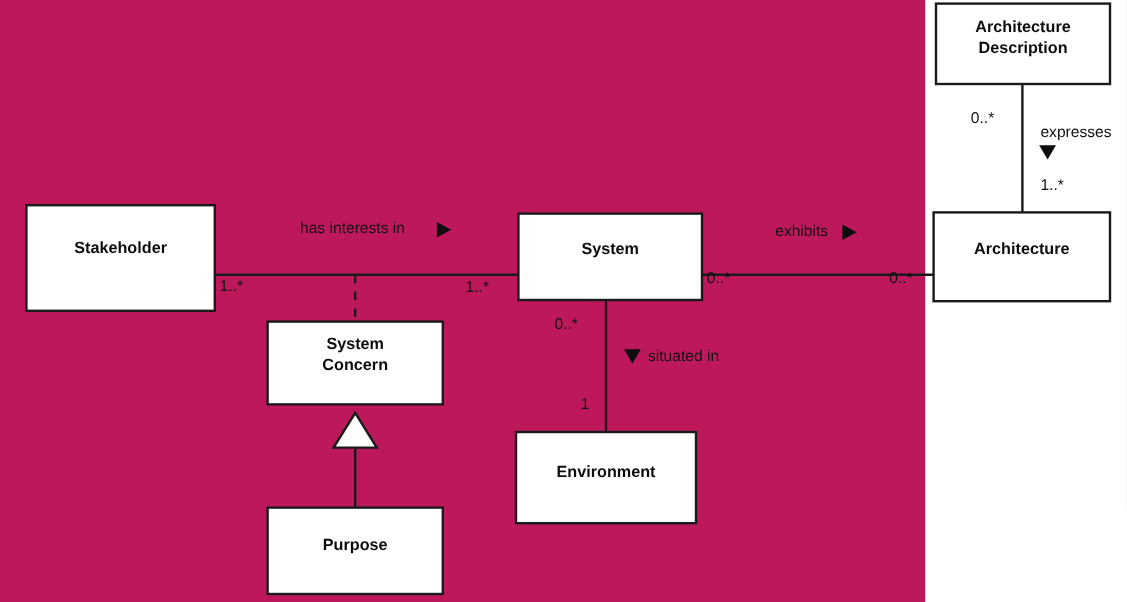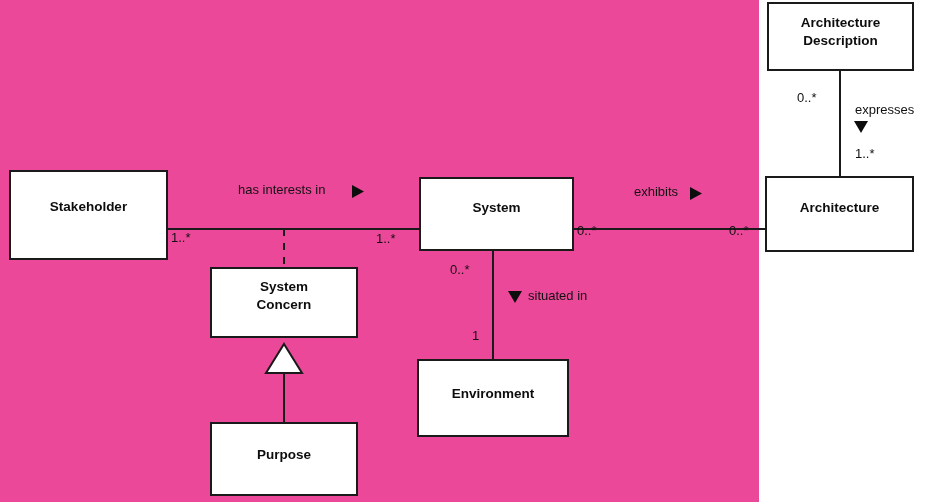--- a/index.html
+++ b/index.html
@@ -10,21 +10,22 @@
   body {
     width: 939px;
     height: 502px;
     font-family: "Liberation Sans", sans-serif;
     overflow: hidden;
   }
   #diagram-root {
     position: relative;
     width: 759px;
     height: 502px;
-    background: #ec4899;
+    background: #be185d;
+    padding-left: 12px;
   }
   svg#uml-canvas {
     display: block;
     width: 939px;
     height: 502px;
   }
   .uml-box-rect {
     fill: #ffffff;
     stroke: #1a1a1a;
     stroke-width: 2;

